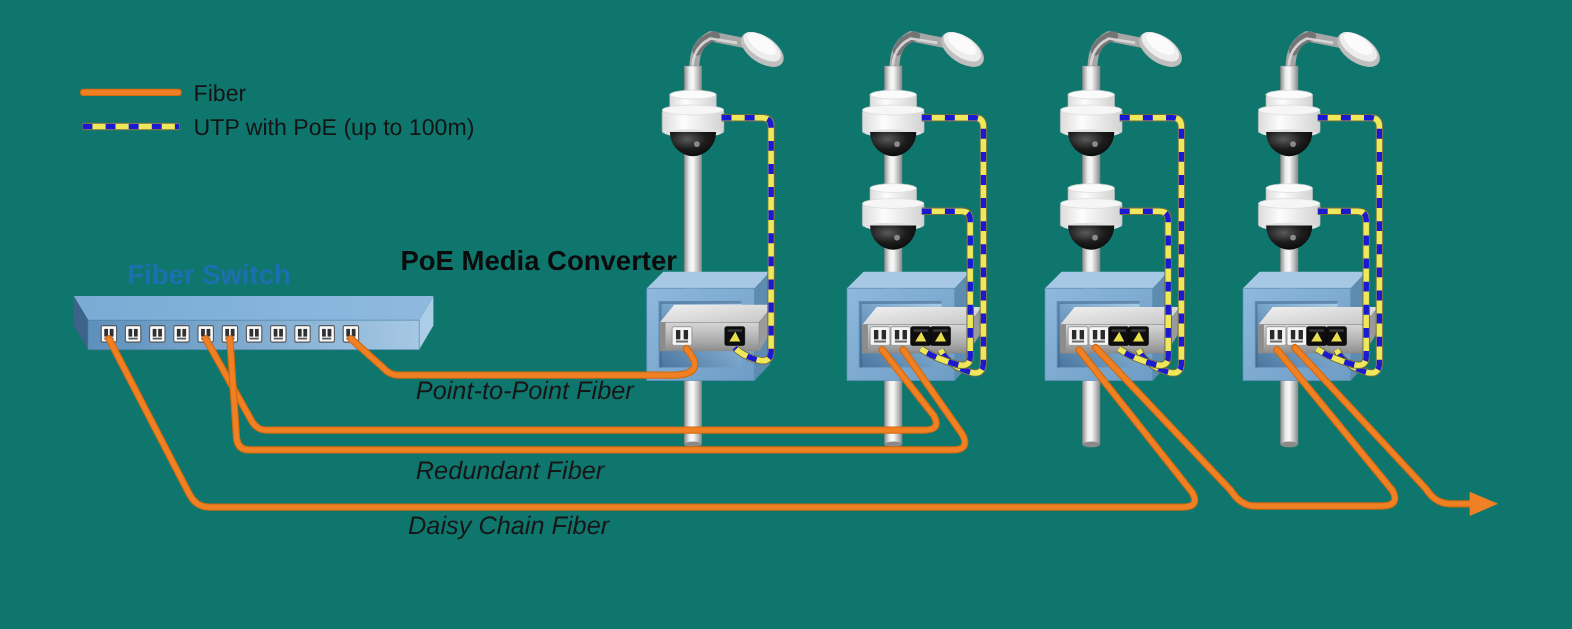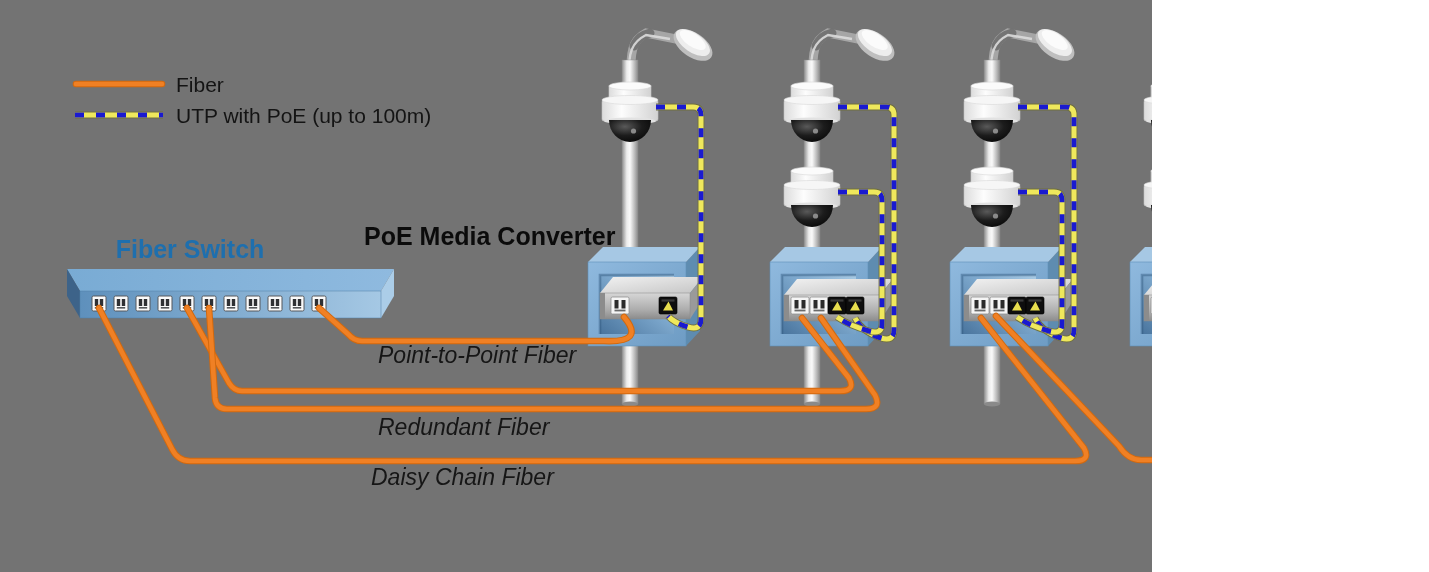--- a/index.html
+++ b/index.html
@@ -1,16 +1,16 @@
 <!DOCTYPE html>
 <html><head>
 <meta charset="utf-8">
 <style>
   html,body{margin:0;padding:0;background:#ffffff;}
-  .stage{width:1152px;height:572px;position:relative;background:#737373;overflow:hidden;}
+  .stage{width:1429px;height:572px;position:relative;background:#0f766e;overflow:hidden;}
   svg{display:block;}
   .t-legend{font:400 21px "Liberation Sans",sans-serif;fill:#141414;}
   .t-switch{font:700 25px "Liberation Sans",sans-serif;fill:#1E6FAE;}
   .t-conv{font:700 25px "Liberation Sans",sans-serif;fill:#0B0B0B;}
   .t-fiber{font:italic 400 23px "Liberation Sans",sans-serif;fill:#161616;}
   .fiber-under{fill:none;stroke:#D2690F;stroke-width:6.6;stroke-linecap:round;stroke-linejoin:round;}
   .fiber-over{fill:none;stroke:#F08024;stroke-width:4.6;stroke-linecap:round;stroke-linejoin:round;}
   .utp-out{fill:none;stroke:#70703E;stroke-width:6.8;stroke-linecap:butt;stroke-linejoin:round;}
   .utp-yel{fill:none;stroke:#EFE85C;stroke-width:5;stroke-linecap:butt;stroke-linejoin:round;}
   .utp-blu{fill:none;stroke:#1A1AD0;stroke-width:5;stroke-linecap:butt;stroke-linejoin:round;stroke-dasharray:9 12;}

